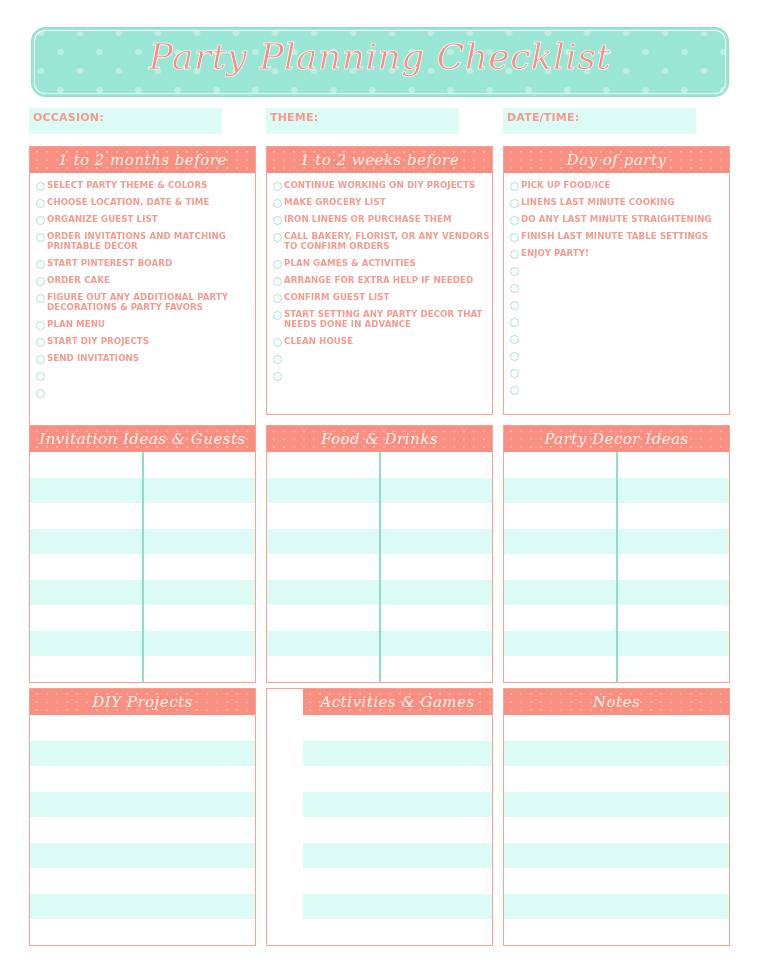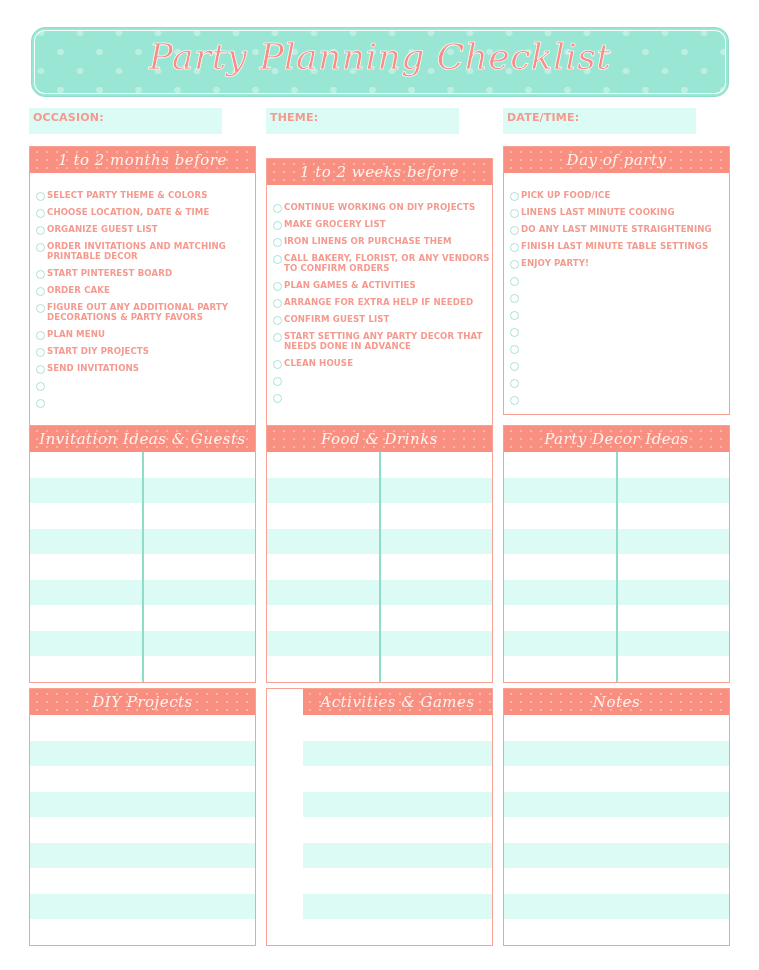--- a/index.html
+++ b/index.html
@@ -43,21 +43,21 @@
     background-color: #f98f80;
     background-image: radial-gradient(circle, rgba(255,255,255,0.35) 1px, transparent 1.6px);
     background-size: 10px 8px;
     background-position: 2px 1px;
     text-align: center;
     font-family: "DejaVu Serif", serif; font-style: italic;
     font-size: 15px; line-height: 26px; color: #fff3ee;
     letter-spacing: 0.5px;
   }
 
-  .checklist { list-style: none; padding: 17px 0 0 6px; }
+  .checklist { list-style: none; padding: 7px 0 0 6px; }
   .check-item { display: flex; align-items: flex-start; min-height: 17px; }
   .check-item.two-line { min-height: 27px; }
   .circle {
     flex: 0 0 auto; width: 9px; height: 9px; border-radius: 50%;
     border: 1.6px solid #a8e3d6; margin-top: 1.5px; margin-right: 2px;
   }
   .check-text {
     font-family: "DejaVu Sans", sans-serif; font-weight: bold;
     font-size: 8.6px; line-height: 9.6px; color: #f49a8f;
     letter-spacing: 0.1px; padding-top: 1px;
@@ -141,21 +141,21 @@
       <li class="check-item">
         <span class="circle"></span>
         <span class="check-text"></span>
       </li>
       <li class="check-item">
         <span class="circle"></span>
         <span class="check-text"></span>
       </li>
     </ul>
 </div>
-<div class="card" id="cl1" style="left:266px; top:158px; height:269px;">
+<div class="card" id="cl1" style="left:266px; top:146px; height:269px;">
   <div class="card-header">1 to 2 weeks before</div>
   <ul class="checklist">
       <li class="check-item">
         <span class="circle"></span>
         <span class="check-text">CONTINUE WORKING ON DIY PROJECTS</span>
       </li>
       <li class="check-item">
         <span class="circle"></span>
         <span class="check-text">MAKE GROCERY LIST</span>
       </li>

